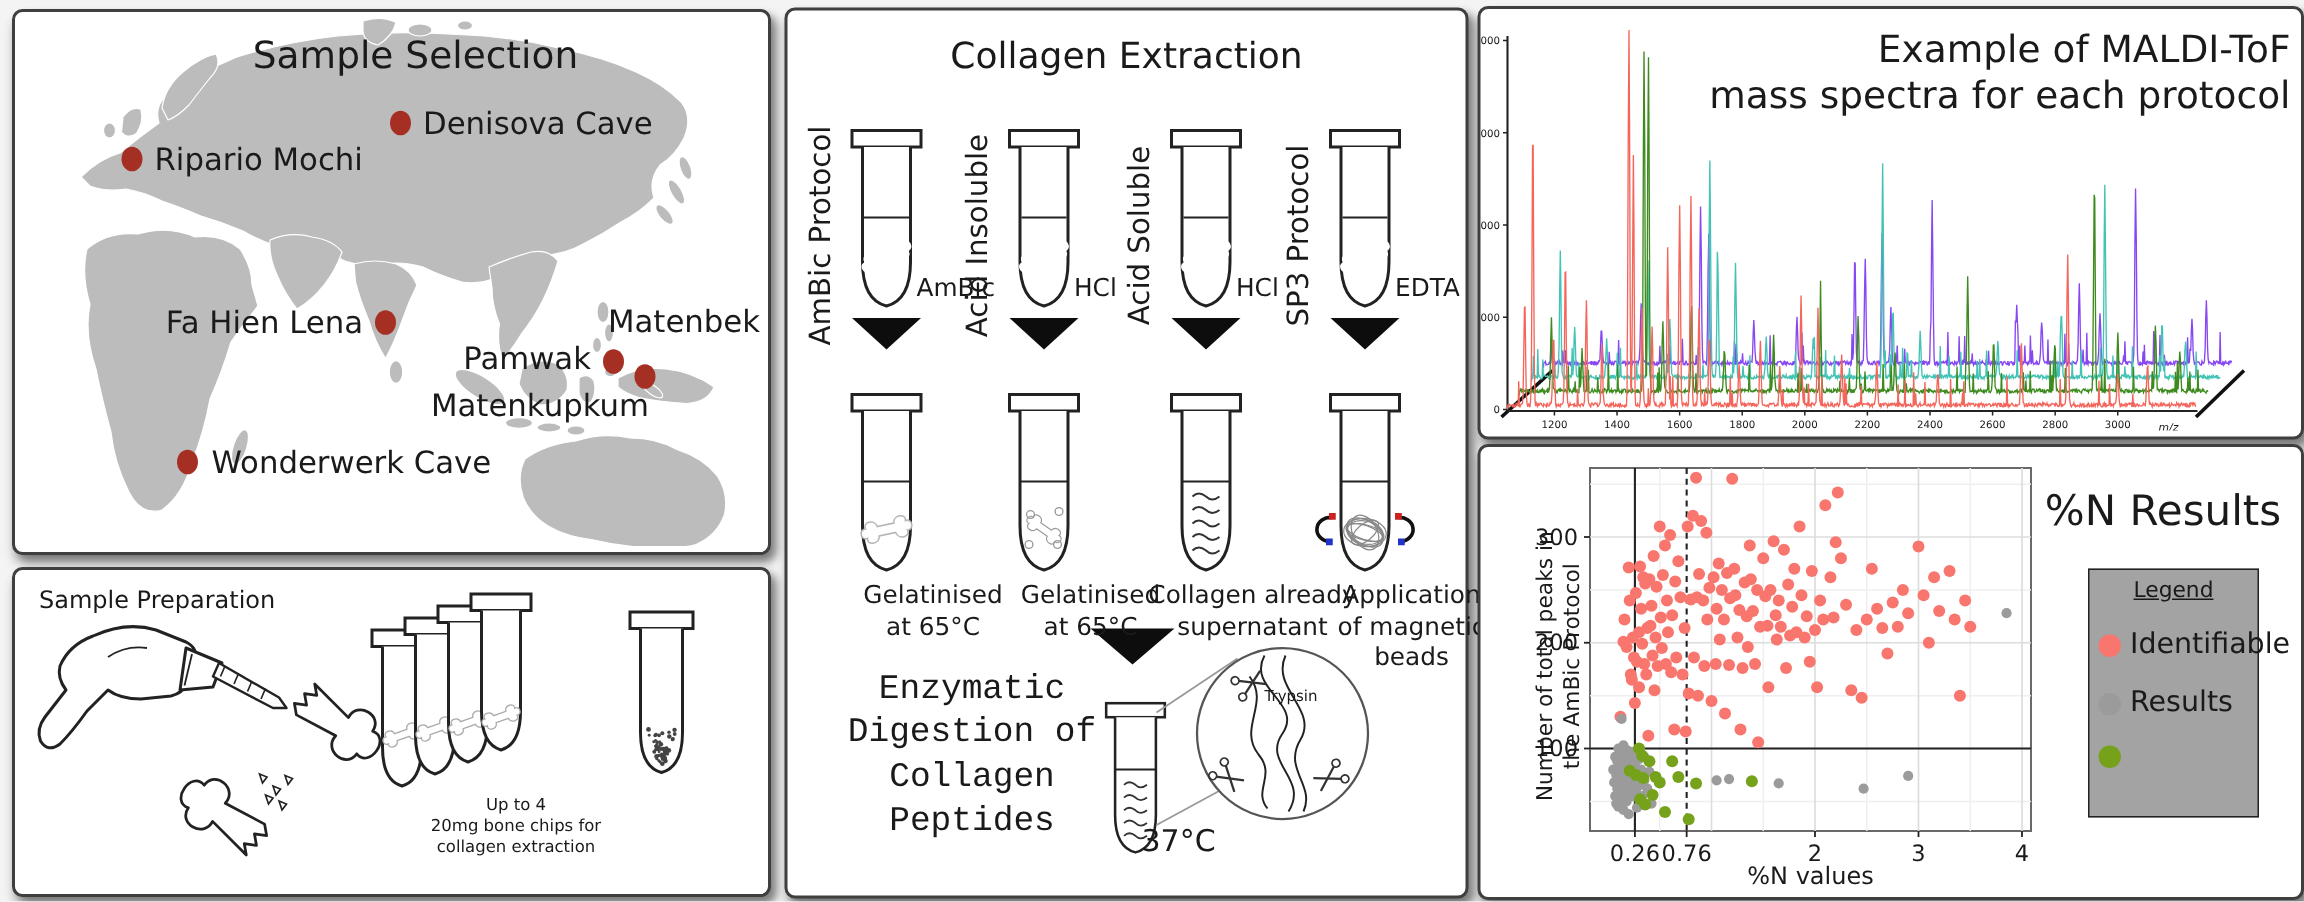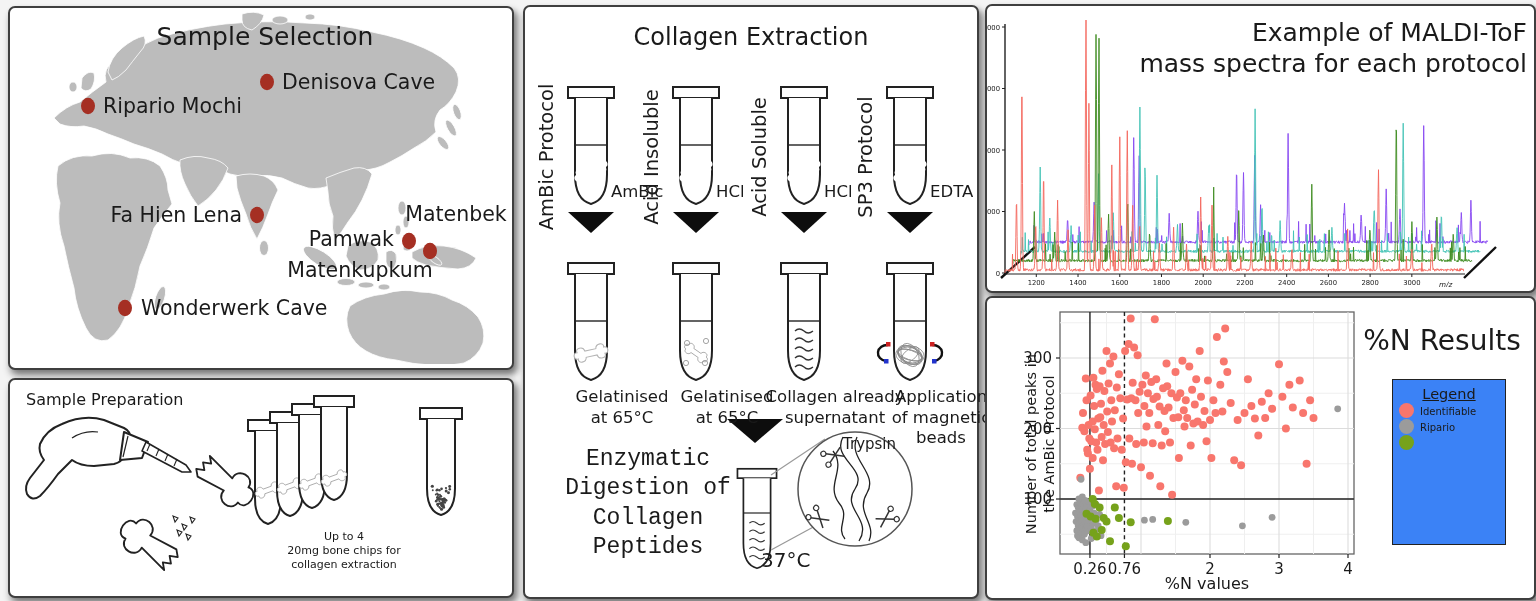--- a/index.html
+++ b/index.html
@@ -7,37 +7,37 @@
        font-family:"DejaVu Sans","Liberation Sans",sans-serif;color:#1a1a1a;overflow:hidden;}
   .panel{position:absolute;background:#fff;border:2px solid #3f3f3f;border-radius:7px;
          box-shadow:4px 4px 6px rgba(0,0,0,.38),1px 6px 7px rgba(0,0,0,.22);}
   #panel-map{left:8px;top:6px;width:502px;height:360px;overflow:hidden;}
   #panel-prep{left:8px;top:378px;width:502px;height:216px;}
   #panel-extraction{left:523px;top:5px;width:452px;height:590px;}
   #panel-maldi{left:985px;top:4px;width:547px;height:285px;}
   #panel-results{left:985px;top:296px;width:547px;height:300px;}
   .abs{position:absolute;}
   .cap{white-space:pre-line;text-align:center;line-height:1.25;padding-left:29px;}
-  #map-title{left:4px;top:14px;width:100%;text-align:center;font-size:25px;}
+  #map-title{left:16px;top:14px;width:100%;text-align:center;font-size:25px;}
   #prep-title{left:16px;top:10px;font-size:16px;}
   #ext-title{left:0;top:16px;width:100%;text-align:center;font-size:24px;}
   #maldi-title{left:80px;top:12px;width:460px;text-align:right;font-size:25px;line-height:1.22;white-space:pre-line;}
   #results-title{left:370px;top:26px;width:170px;text-align:center;font-size:28px;}
   #chips-caption{left:210px;top:150px;width:190px;font-size:11px;}
   #powder-caption{left:385px;top:150px;width:110px;font-size:16.5px;}
   #digestion-text{left:28px;top:438px;width:190px;font-size:23px;line-height:1.28;text-align:center;white-space:pre-line;font-family:Liberation Mono, monospace;}
   #temp-label{left:236px;top:541px;font-size:20px;}
-  #enzyme-label{left:318px;top:428px;font-size:15px;}
+  #enzyme-label{left:318px;top:452px;font-size:10px;}
   #results-xlabel{left:90px;top:276px;width:260px;text-align:center;font-size:16px;}
   #results-ylabel{left:-62px;top:128px;width:230px;text-align:center;font-size:14.5px;line-height:1.25;
                   transform:rotate(-90deg);white-space:pre-line;}
-  #legend-box{left:405px;top:81px;width:114px;height:166px;border:1.6px solid #222;background:#3b82f6;
+  #legend-box{left:405px;top:81px;width:114px;height:166px;border:1.6px solid #222;background:#a3a3a3;
               padding:4px 6px 0 6px;box-sizing:border-box;}
   #legend-title{text-align:center;font-size:14.5px;text-decoration:underline;margin-top:2px;}
-  .legend-item{display:flex;align-items:flex-end;margin-top:0;font-size:10px;line-height:1.22;}
+  .legend-item{display:flex;align-items:center;margin-top:16px;font-size:19px;line-height:1.22;}
   .legend-item .sw{width:15px;height:15px;border-radius:50%;flex:0 0 15px;margin-right:6px;margin-top:1px;}
   .legend-item .lt{white-space:pre-line;}
   svg{position:absolute;left:0;top:0;}
   text{font-family:"DejaVu Sans","Liberation Sans",sans-serif;}
 </style>
 </head>
 <body>
 
 <div id="fig">
 
@@ -660,20 +660,20 @@
     <div id="results-ylabel" class="abs">Number of total peaks in
 the AmBic Protocol</div>
     <div id="legend-box" class="abs">
       <div id="legend-title">Legend</div>
       <div class="legend-item">
         <span class="sw" id="sw0" style="background: rgb(248, 118, 109);"></span>
         <span class="lt">Identifiable</span>
       </div>
       <div class="legend-item">
         <span class="sw" id="sw1" style="background: rgb(155, 155, 155);"></span>
-        <span class="lt">Ripario</span>
+        <span class="lt">Results</span>
       </div>
       <div class="legend-item">
         <span class="sw" id="sw2" style="background: rgb(118, 162, 27);"></span>
       </div>
     </div>
   </div>
 </div>
 
 </body></html>

